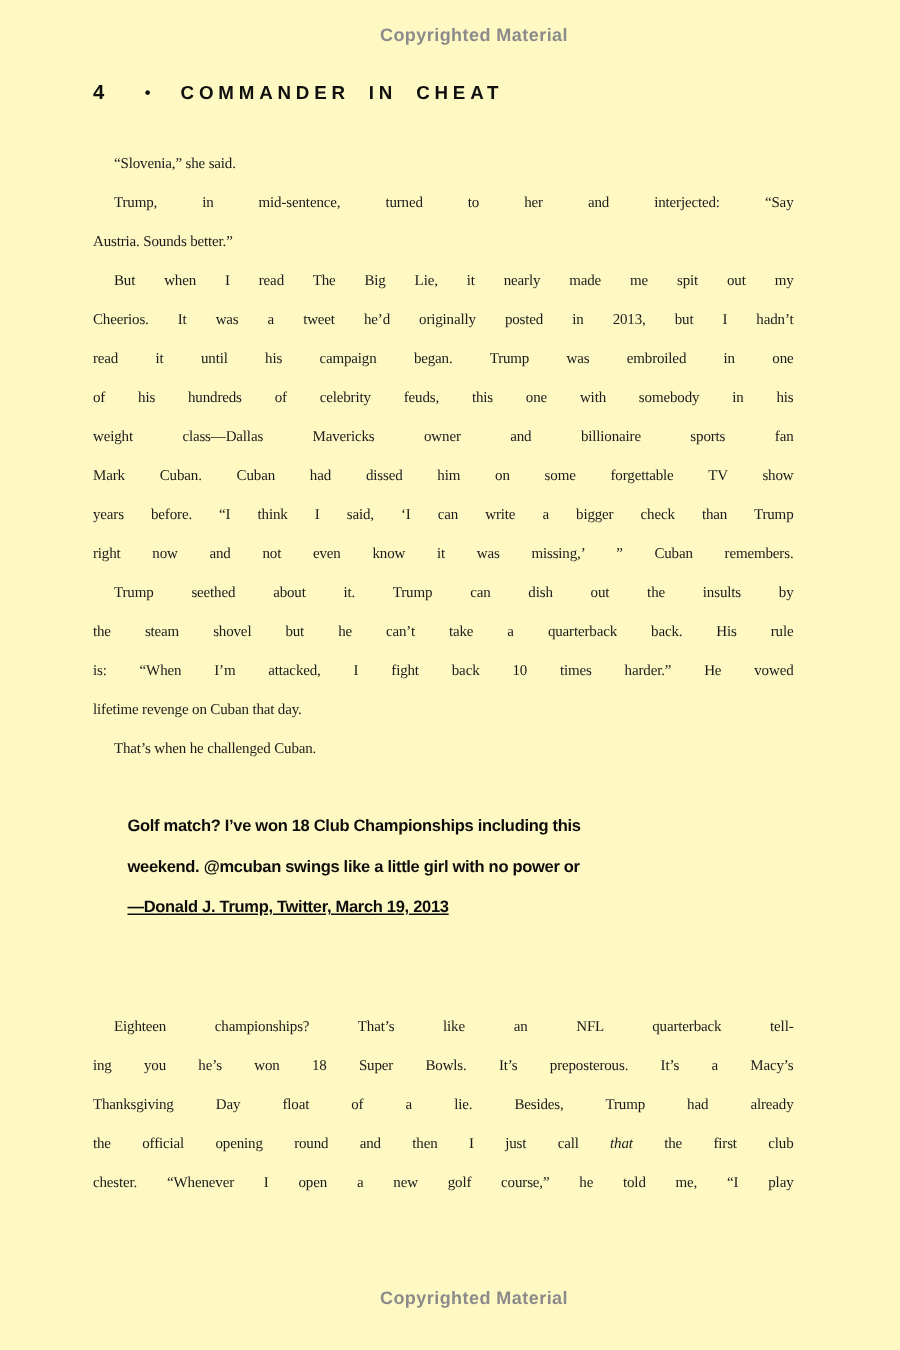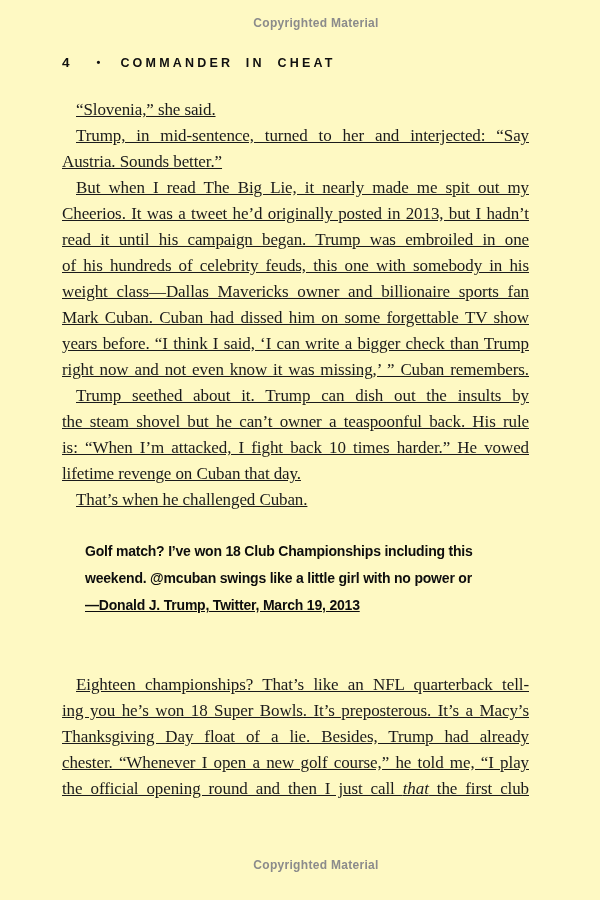--- a/index.html
+++ b/index.html
@@ -35,36 +35,35 @@
     color: #101010;
     line-height: 16px;
     white-space: nowrap;
   }
   .page-header .pagenum { font-size: 13.5px; letter-spacing: 1px; }
   .page-header .sep { font-size: 11px; margin: 0 20px 0 26px; position: relative; top: -1px; }
   .page-header .running-title { font-size: 12.5px; letter-spacing: 3.2px; word-spacing: 6px; }
   .text-block {
     position: absolute;
     left: 62px; width: 467px;
-    font-size: 17px;
+    font-size: 10px;
     letter-spacing: -0.1px;
-    text-decoration: underline;
   }
   .text-block.b1 { top: 97px; }
   .text-block.b2 { top: 672px; }
   .line { line-height: 26px; min-height: 26px; white-space: normal; }
   .line.j { text-align: justify; text-align-last: justify; }
   .line.ind { text-indent: 14px; }
   .line .it { font-style: italic; }
   .tweet {
     position: absolute;
     top: 538px; left: 85px; width: 425px;
     font-family: "Liberation Sans", sans-serif;
     font-weight: bold;
-    font-size: 14px;
+    font-size: 11px;
     letter-spacing: -0.2px;
     color: #0d0d0d;
   }
   .tweet .qline { line-height: 27px; min-height: 27px; white-space: nowrap; }
   .tweet .attr { line-height: 27px; min-height: 27px; text-align: left; white-space: nowrap; text-decoration: underline; }
 </style>
 </head>
 <body>
 
 <div class="page">
@@ -88,40 +87,40 @@
         <div class="line j">Cheerios. It was a tweet he’d originally posted in 2013, but I hadn’t</div>
         <div class="line j">read it until his campaign began. Trump was embroiled in one</div>
         <div class="line j">of his hundreds of celebrity feuds, this one with somebody in his</div>
         <div class="line j">weight class—Dallas Mavericks owner and billionaire sports fan</div>
         <div class="line j">Mark Cuban. Cuban had dissed him on some forgettable TV show</div>
         <div class="line j">years before. “I think I said, ‘I can write a bigger check than Trump</div>
         <div class="line j">right now and not even know it was missing,’ ” Cuban remembers.</div>
       </div>
       <div class="para">
         <div class="line j ind">Trump seethed about it. Trump can dish out the insults by</div>
-        <div class="line j">the steam shovel but he can’t owner a teaspoonful back. His rule</div>
+        <div class="line j">the steam shovel but he can’t take a quarterback back. His rule</div>
         <div class="line j">is: “When I’m attacked, I fight back 10 times harder.” He vowed</div>
         <div class="line">lifetime revenge on Cuban that day.</div>
       </div>
       <div class="para">
         <div class="line ind">That’s when he challenged Cuban.</div>
       </div>
     </div>
 
   <div class="tweet" id="tweet">
       <div class="qline">Golf match? I’ve won 18 Club Championships including this</div>
       <div class="qline">weekend. @mcuban swings like a little girl with no power or</div>
       <div class="attr">—Donald J. Trump, Twitter, March 19, 2013</div>
     </div>
 
   <div class="text-block b2" id="block2">
       <div class="para">
         <div class="line j ind">Eighteen championships? That’s like an NFL quarterback tell-</div>
         <div class="line j">ing you he’s won 18 Super Bowls. It’s preposterous. It’s a Macy’s</div>
         <div class="line j">Thanksgiving Day float of a lie. Besides, Trump had already</div>
+        <div class="line j"><span>the official opening round and then I just call </span><span class="it">that</span><span> the first club</span></div>
         <div class="line j">chester. “Whenever I open a new golf course,” he told me, “I play</div>
-        <div class="line j"><span>the official opening round and then I just call </span><span class="it">that</span><span> the first club</span></div>
       </div>
     </div>
 
   <div class="copyright bottom">Copyrighted Material</div>
 
 </div>
 
 </body></html>

